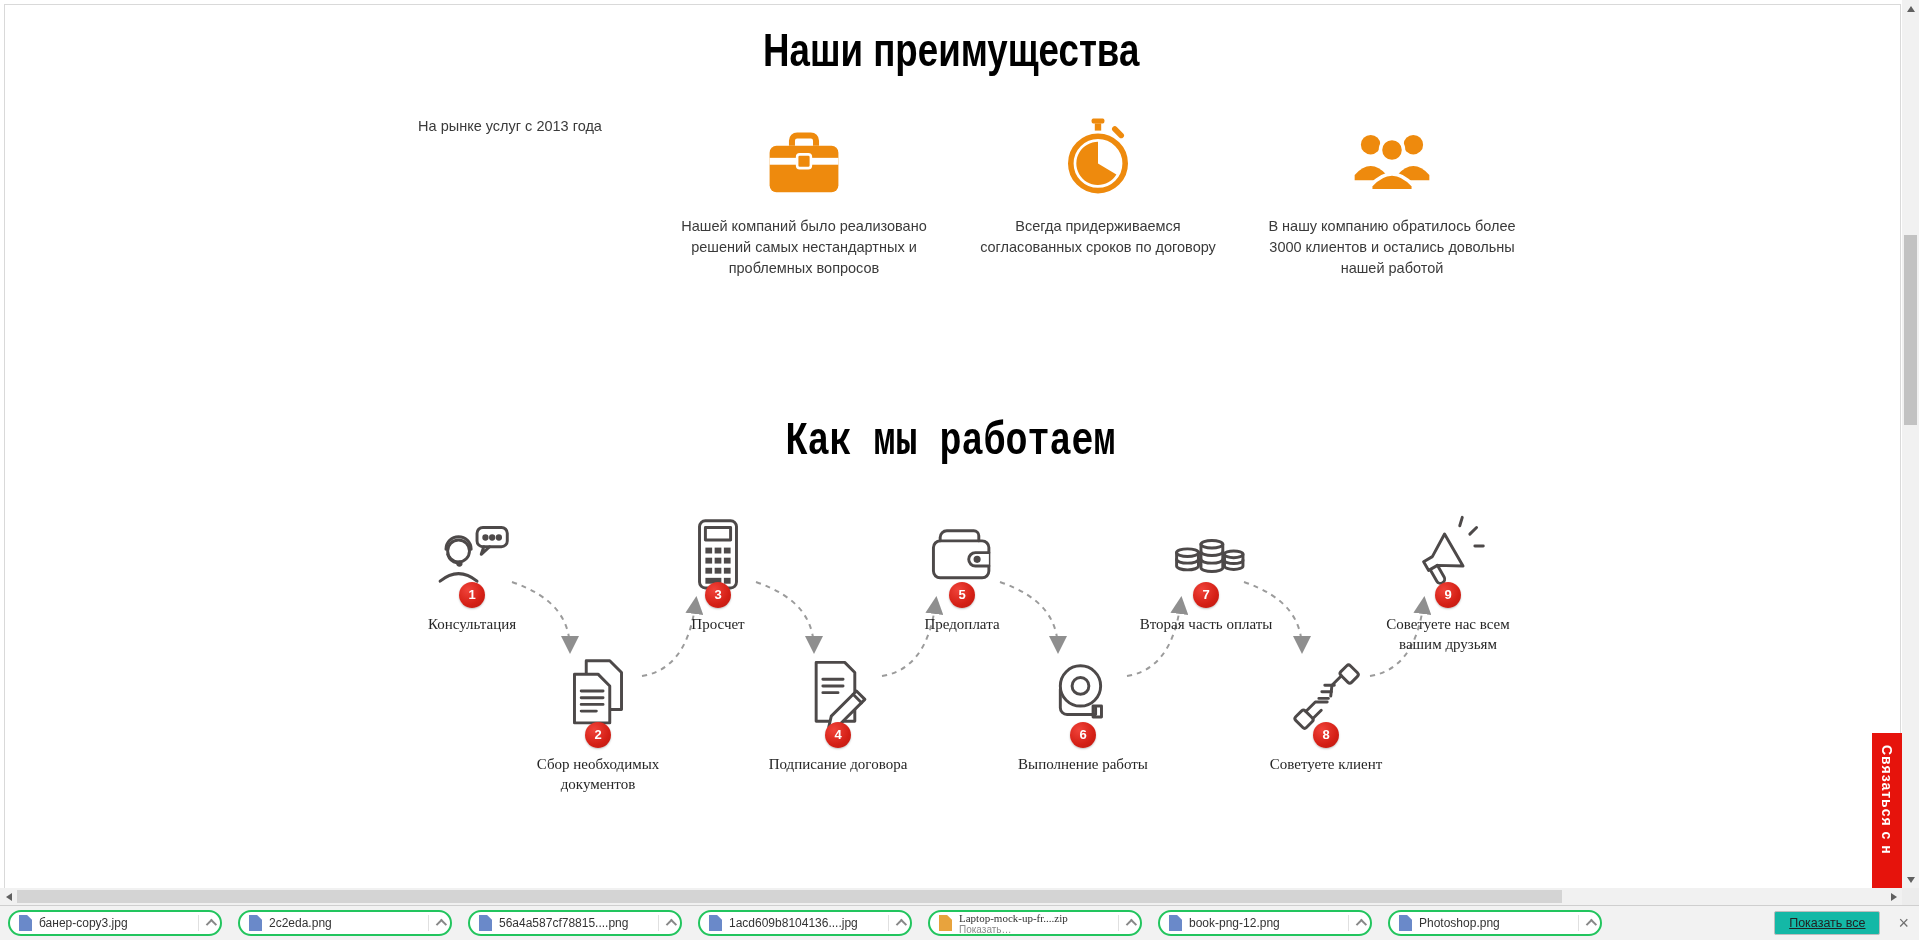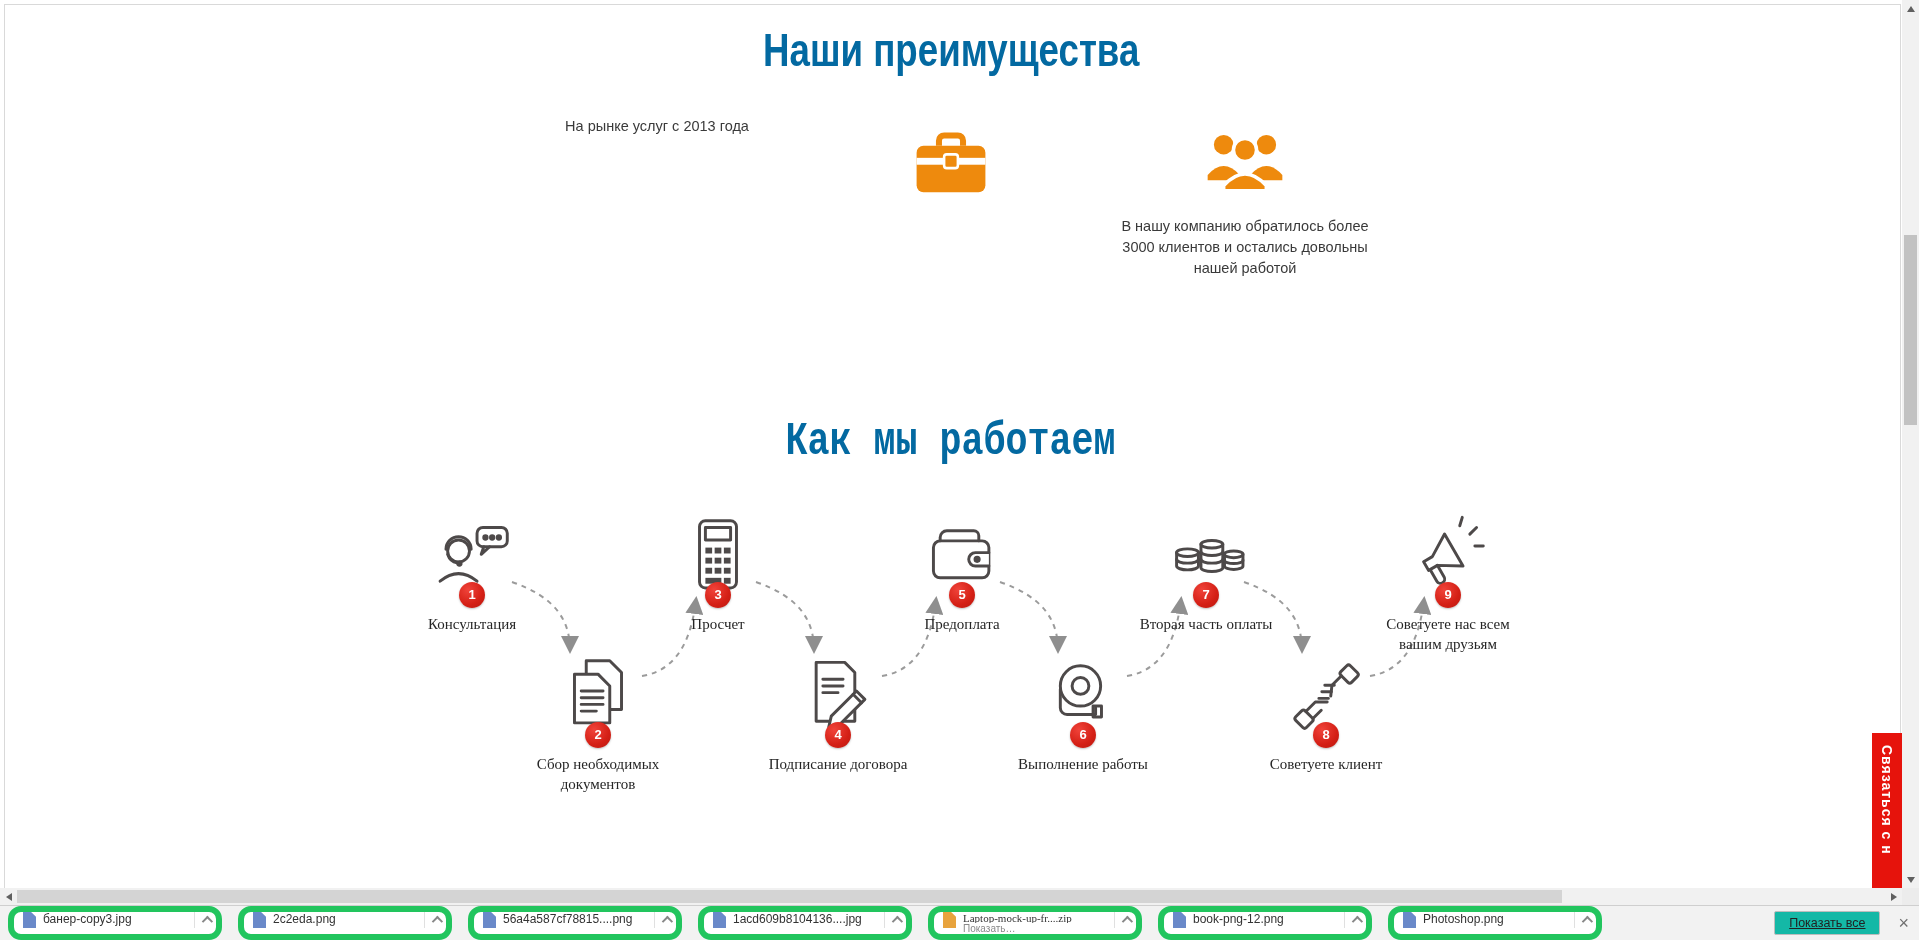--- a/index.html
+++ b/index.html
@@ -5,21 +5,21 @@
   html,body{margin:0;padding:0;}
   body{
     width:1919px;height:940px;overflow:hidden;position:relative;
     background:#ffffff;font-family:"Liberation Sans", sans-serif;color:#222;
   }
   
   .page-frame{position:absolute;left:4px;top:4px;width:1897px;height:884px;
     border:1px solid #d9d9d9;border-bottom:none;box-sizing:border-box;pointer-events:none;}
   
   .section-title{position:absolute;left:0;right:17px;text-align:center;font-weight:bold;
-    font-size:47px;color:#0369a1;letter-spacing:0;}
+    font-size:47px;color:#000000;letter-spacing:0;}
   .section-title .condense{display:inline-block;transform:scaleX(0.78);transform-origin:center;}
   #adv-title{top:22px;}
   #proc-title{top:415px;font-family:Liberation Mono, monospace;}
   
   #adv-row{position:absolute;top:116px;left:0;right:17px;display:flex;justify-content:center;gap:42px;}
   .adv-item{width:252px;text-align:center;}
   .adv-iconbox{height:82px;display:flex;align-items:flex-end;justify-content:center;margin-bottom:18px;}
   .adv-text{font-size:14.5px;line-height:1.45;color:#3a3a3a;text-align:center;}
   
   #process{position:absolute;left:330px;top:502px;width:1290px;height:320px;}
@@ -47,22 +47,22 @@
   .scroll-corner{position:absolute;right:0;bottom:35px;width:17px;height:17px;background:#ececec;}
   .sb-btn{position:absolute;width:17px;height:17px;display:flex;align-items:center;justify-content:center;}
   .tri{width:0;height:0;}
   .tri-up{border-left:4px solid transparent;border-right:4px solid transparent;border-bottom:6px solid #606060;}
   .tri-down{border-left:4px solid transparent;border-right:4px solid transparent;border-top:6px solid #606060;}
   .tri-left{border-top:4px solid transparent;border-bottom:4px solid transparent;border-right:6px solid #606060;}
   .tri-right{border-top:4px solid transparent;border-bottom:4px solid transparent;border-left:6px solid #606060;}
   
   .downloads-bar{position:absolute;left:0;bottom:0;width:1919px;height:35px;background:#f2f2f2;
     border-top:1px solid #cfcfcf;box-sizing:border-box;display:flex;align-items:center;padding-left:8px;}
-  .dl-chip{width:214px;height:34px;margin-right:16px;background:#fff;border:6px solid #22c55e;
-    border-radius:13px;display:flex;padding:0 6px 0 9px;box-sizing:border-box;cursor:pointer;flex:0 0 auto;}
+  .dl-chip{width:214px;height:26px;margin-right:16px;background:#fff;border:2px solid #22c55e;
+    border-radius:13px;display:flex;align-items:center;padding:0 6px 0 9px;box-sizing:border-box;cursor:pointer;flex:0 0 auto;}
   .dl-fileicon{width:13px;height:16px;margin-right:7px;flex:0 0 auto;
     clip-path:polygon(0 0,62% 0,100% 30%,100% 100%,0 100%);}
   .dl-fileicon.img{background:#6a89c9;}
   .dl-fileicon.zip{background:#e8a33d;}
   .dl-name{flex:1;font-size:12px;color:#333;white-space:nowrap;overflow:hidden;}
   .dl-text2{flex:1;display:flex;flex-direction:column;justify-content:center;overflow:hidden;}
   .dl-text2 .dl-name{font-size:11px;line-height:12px;font-family:Liberation Serif, serif;}
   .dl-sub{font-size:10px;line-height:11px;color:#8a8a8a;white-space:nowrap;overflow:hidden;}
   .dl-caret{margin-left:6px;padding-left:7px;border-left:1px solid #e0e0e0;height:16px;
     display:flex;align-items:center;cursor:pointer;}
@@ -90,22 +90,35 @@
 
   <div class="adv-item">
     <div class="adv-iconbox">
       <svg width="86" height="70" viewBox="0 0 100 80">
         <path d="M36 20 v-6 a6 6 0 0 1 6 -6 h16 a6 6 0 0 1 6 6 v6" fill="none" stroke="#ee8a0d" stroke-width="7"></path>
         <rect x="10" y="20" width="80" height="54" rx="8" fill="#ee8a0d"></rect>
         <rect x="10" y="34" width="80" height="8" fill="#fff"></rect>
         <rect x="42" y="30" width="16" height="16" rx="3" fill="#ee8a0d" stroke="#fff" stroke-width="3"></rect>
       </svg>
     </div>
-  </div>
-
+    <div class="adv-text">Нашей компаний было реализовано решений самых нестандартных и проблемных вопросов</div>
+  </div>
+
+  <div class="adv-item">
+    <div class="adv-iconbox">
+      <svg width="80" height="82" viewBox="0 0 100 100">
+        <rect x="42" y="2" width="16" height="6" rx="2" fill="#ee8a0d"></rect>
+        <rect x="46" y="8" width="8" height="9" fill="#ee8a0d"></rect>
+        <path d="M71 15 l8 8" stroke="#ee8a0d" stroke-width="7" stroke-linecap="round"></path>
+        <circle cx="50" cy="58" r="34" fill="none" stroke="#ee8a0d" stroke-width="7"></circle>
+        <path d="M50 58 L50 31 A27 27 0 1 0 73 72 Z" fill="#ee8a0d"></path>
+      </svg>
+    </div>
+    <div class="adv-text">Всегда придерживаемся согласованных сроков по договору</div>
+  </div>
 
   <div class="adv-item">
     <div class="adv-iconbox">
       <svg width="92" height="80" viewBox="0 0 100 90">
         <g fill="#ee8a0d">
           <circle cx="26" cy="30" r="11"></circle>
           <path d="M8 64 q18 -20 36 0 l0 6 h-36 z"></path>
           <circle cx="74" cy="30" r="11"></circle>
           <path d="M56 64 q18 -20 36 0 l0 6 h-36 z"></path>
           <circle cx="50" cy="36" r="13" stroke="#fff" stroke-width="4"></circle>

